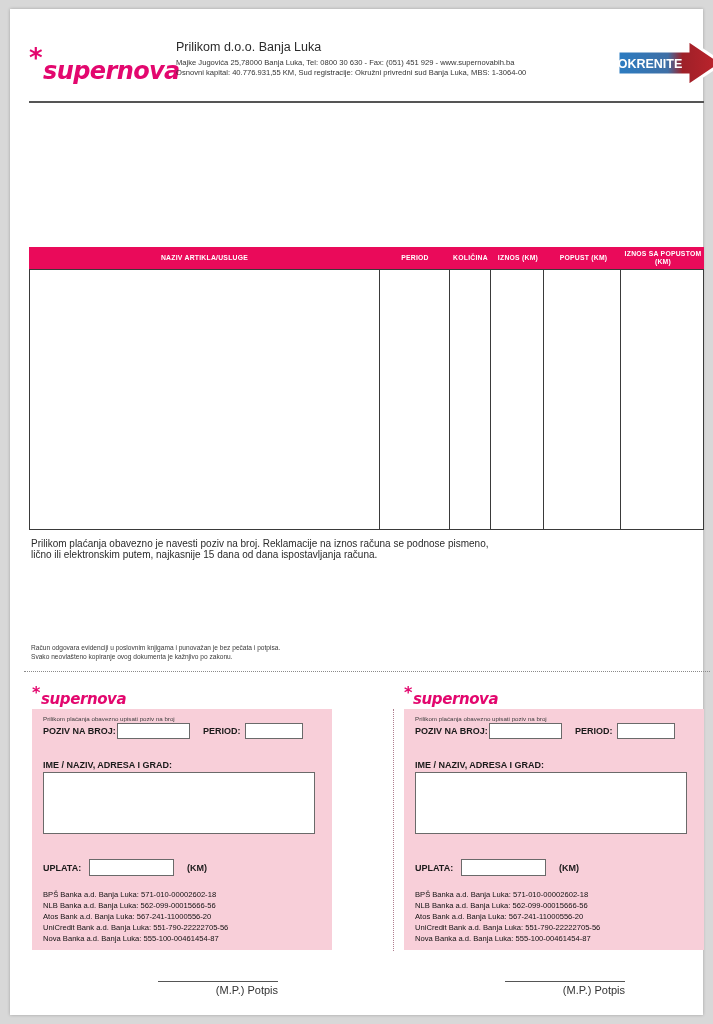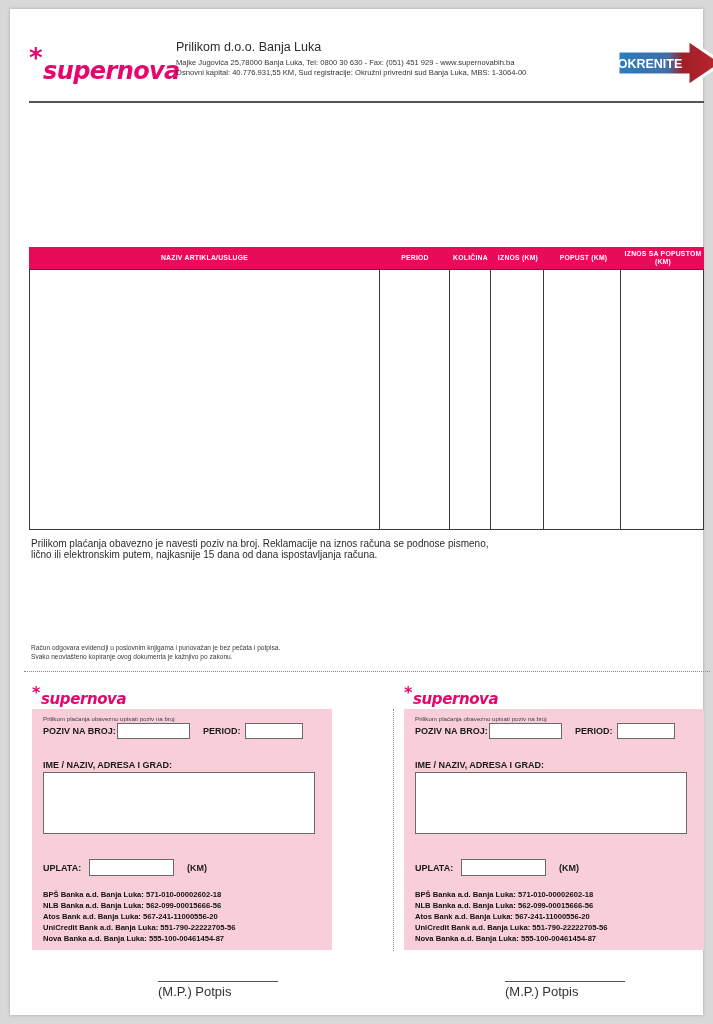--- a/index.html
+++ b/index.html
@@ -228,40 +228,40 @@
     position: absolute;
     background: #ffffff;
     border: 1px solid #6a6a6a;
     box-sizing: border-box;
   }
   .banks {
     position: absolute;
     left: 11px;
     top: 180px;
     font-size: 7.6px;
-    font-weight: bold;
+    font-weight: normal;
     line-height: 11.1px;
     color: #111111;
     white-space: nowrap;
   }
 
   
   .sig {
     position: absolute;
     width: 120px;
   }
   .sig .rule {
     width: 120px;
     height: 1px;
     background: #555555;
   }
   .sig .cap {
     margin-top: 2px;
-    text-align: left;
-    font-size: 13px;
+    text-align: right;
+    font-size: 11px;
     color: #333333;
   }
 </style>
 </head>
 <body>
 
 <div id="page">
   <div class="sheet">
 
     <div class="logo">

